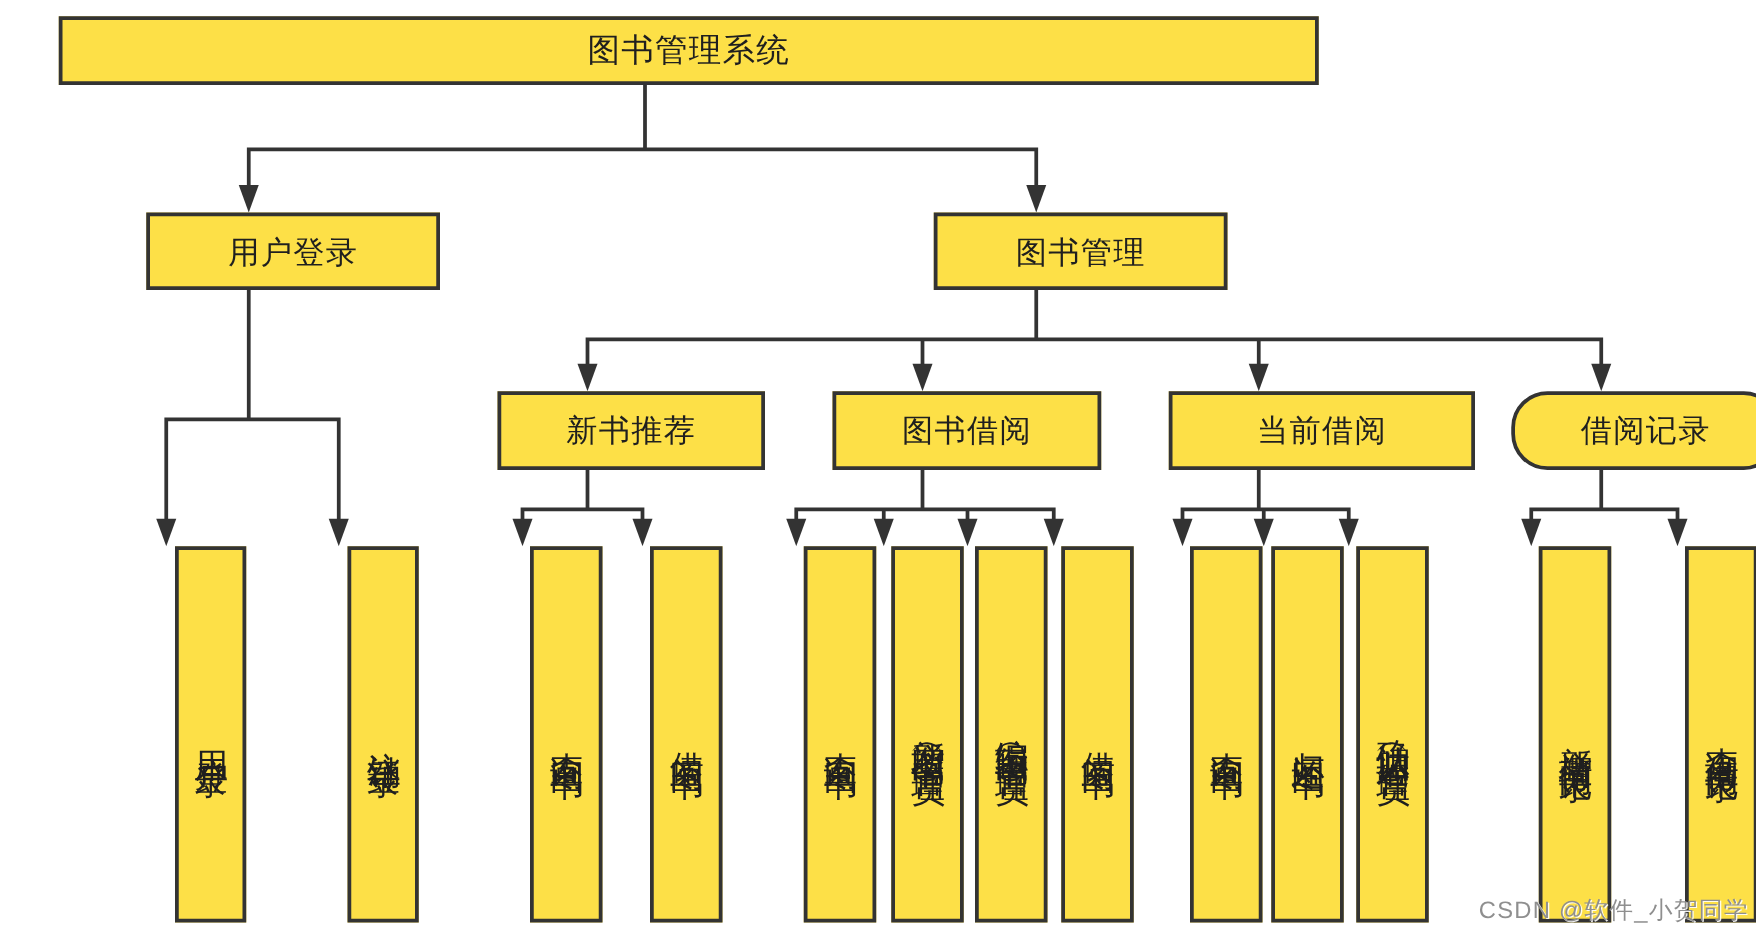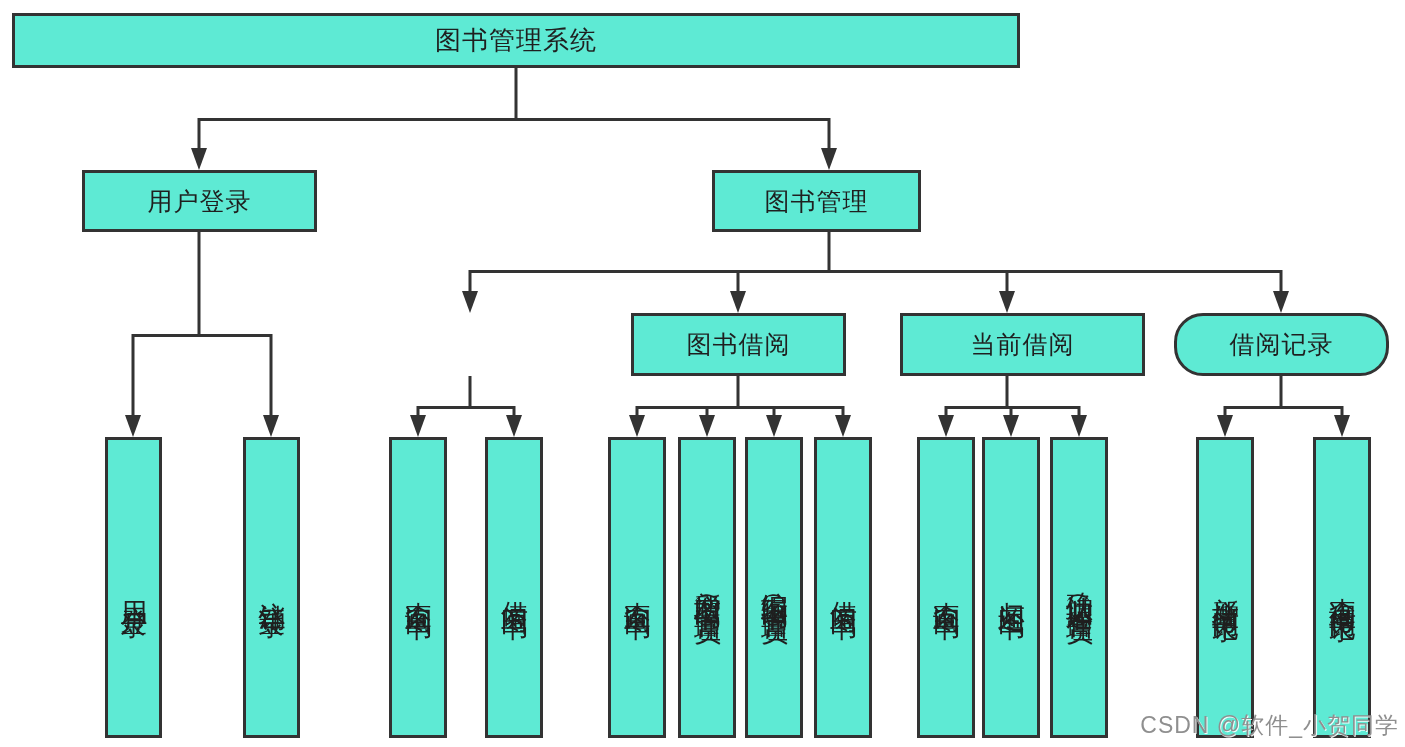--- a/index.html
+++ b/index.html
@@ -21,43 +21,44 @@
     left: 0;
     top: 0;
     width: 1405px;
     height: 747px;
     z-index: 1;
   }
   .node {
     position: absolute;
     box-sizing: border-box;
     border: 3px solid #333333;
-    background: #5eead4;
+    background: #fde047;
     display: flex;
     align-items: center;
     justify-content: center;
     z-index: 2;
     color: #1f1f1f;
+    margin-left: 35px;
   }
   .node.root  { font-size: 26px; letter-spacing: 1px; }
   .node.level { font-size: 25px; letter-spacing: 1px; }
   .node.leaf  { font-size: 27px; }
   .leaf .vtext {
     writing-mode: vertical-rl;
     text-orientation: mixed;
     letter-spacing: 4px;
     line-height: 1;
     white-space: nowrap;
   }
   .watermark {
     position: absolute;
     right: 6px;
     bottom: 6px;
     z-index: 5;
-    font-size: 23px;
+    font-size: 19px;
     color: #8f8f8f;
     text-shadow: 1px 1px 0 rgba(255,255,255,0.9);
     letter-spacing: 1px;
     pointer-events: none;
   }
 </style>
 </head>
 <body>
 
 <div class="canvas">
@@ -121,22 +122,23 @@
     </g>
     <g fill="#333333" stroke="none">
       <polygon points="1217,415 1233,415 1225,437"></polygon>
       <polygon points="1334,415 1350,415 1342,437"></polygon>
     </g>
   </svg>
 
   <div class="node root" style="left:12px; top:13px; width:1008px; height:55px;">图书管理系统</div>
 
   <div class="node level" style="left:82px; top:170px; width:235px; height:62px;">用户登录</div>
-  <div class="node level" style="left:712px; top:170px; width:209px; height:62px;">图书管理</div>
+  <div class="node level" style="left:712px; top:170px; width:235px; height:62px;">图书管理</div>
 
+  <div class="node level" style="left:363px; top:313px; width:214px; height:63px;">新书推荐</div>
   <div class="node level" style="left:631px; top:313px; width:215px; height:63px;">图书借阅</div>
   <div class="node level" style="left:900px; top:313px; width:245px; height:63px;">当前借阅</div>
   <div class="node level" style="left:1174px; top:313px; width:215px; height:63px;border-radius:29px;">借阅记录</div>
 
   <div class="node leaf" style="left:105px; top:437px; width:57px; height:301px;">
     <span class="vtext">用户登录</span>
   </div>
   <div class="node leaf" style="left:243px; top:437px; width:57px; height:301px;">
     <span class="vtext">注销登录</span>
   </div>

